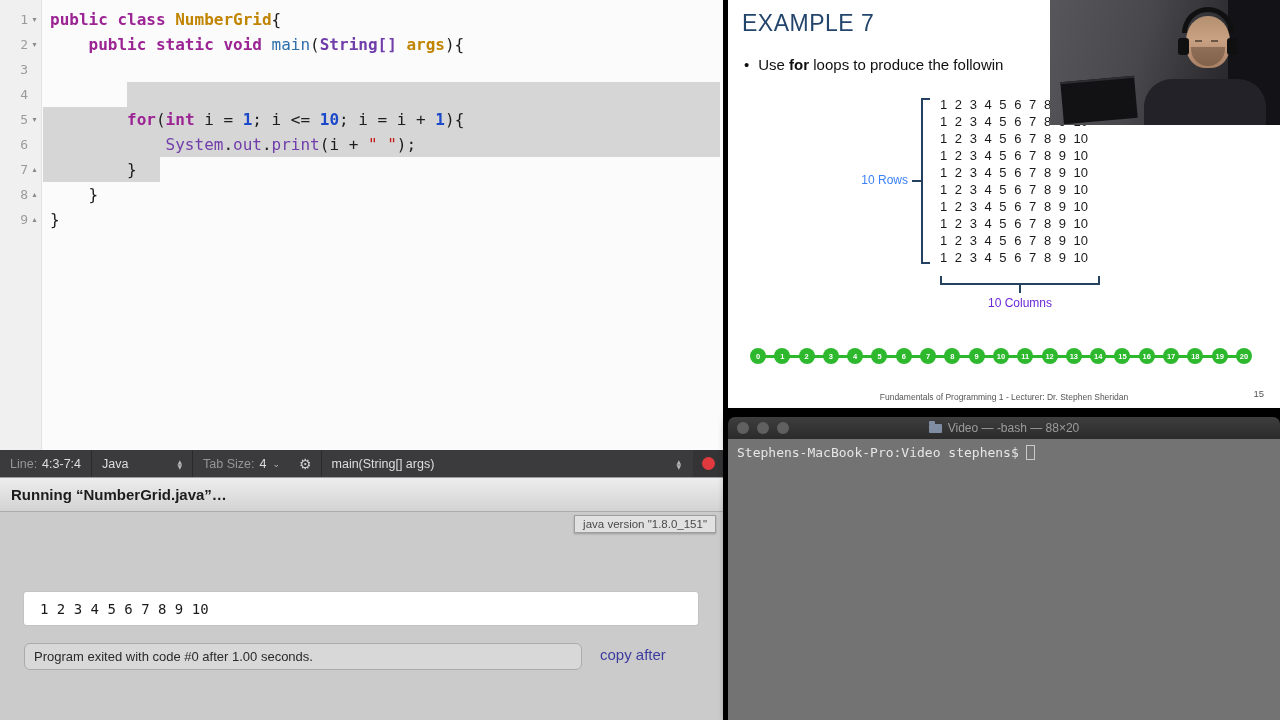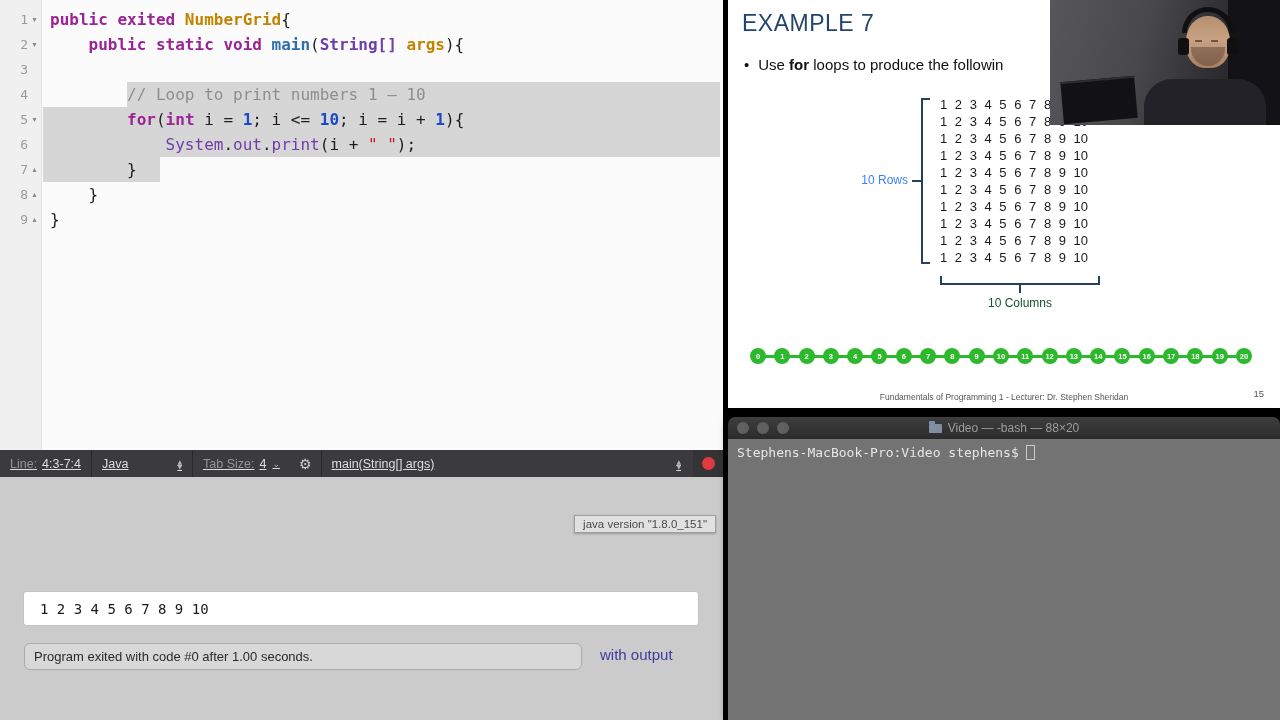--- a/index.html
+++ b/index.html
@@ -18,31 +18,31 @@
   .sel-full  .hl { left:43px;  right:3px; }
   .sel-end   .hl { left:43px;  width:117px; }
   .gutter { position:absolute; left:0; top:0; width:42px; height:25px; display:flex; align-items:center;
             justify-content:flex-end; gap:2px; padding-right:3px; z-index:1; }
   .lnum { font-size:13px; color:#9b9b9b; }
   .fold { font-size:8px; color:#8a8a8a; width:9px; text-align:center; font-family:"DejaVu Sans", sans-serif; }
   .code-text { position:absolute; left:50px; top:0; z-index:1; }
   .tok.kw  { color:#9b2393; font-weight:bold; }
   .tok.cls { color:#c18401; font-weight:bold; }
   .tok.typ { color:#703daa; font-weight:bold; }
-  .tok.fn  { color:#2e6fac; font-weight:bold; }
+  .tok.fn  { color:#2e6fac; font-weight:normal; }
   .tok.num { color:#1c49c9; font-weight:bold; }
   .tok.str { color:#c41a16; }
   .tok.cmt { color:#8e8e8e; }
   .tok.sys { color:#703daa; }
   .tok.pln { color:#1d1d1d; }
 
   
   .statusbar { position:absolute; top:450px; left:0; width:723px; height:27px; background:#3b3b3d;
                display:flex; align-items:center; font-size:12.5px; color:#dedede; }
-  .sb-seg { display:flex; align-items:center; height:27px; padding:0 10px;text-decoration:underline; }
+  .sb-seg { display:flex; align-items:center; height:27px; padding:0 10px; }
   .sb-seg.lang { width:100px; justify-content:space-between; }
   .sb-seg.grow { flex:1; justify-content:space-between; padding-right:12px; }
   .sb-label { color:#969696; margin-right:5px; }
   .sb-div { width:1px; height:27px; background:#2a2a2c; }
   .chev-stack { display:inline-flex; flex-direction:column; align-items:center; margin-left:8px; }
   .chev-stack i { font-style:normal; font-size:6px; line-height:5px; color:#b5b5b5; font-family:"DejaVu Sans",sans-serif; }
   .chev-single { font-size:9px; color:#b5b5b5; margin-left:6px; font-family:"DejaVu Sans",sans-serif; }
   .gear { font-size:14px; color:#cfcfcf; padding:0 9px; font-family:"DejaVu Sans",sans-serif; }
   .sb-stop { width:30px; height:27px; background:#343436; display:flex; align-items:center; justify-content:center; }
   .red-dot { width:13px; height:13px; border-radius:50%; background:#e03a3f; }
@@ -70,21 +70,21 @@
   .bdot { margin-right:9px; }
   #number-grid { position:absolute; left:212px; top:96px; font-size:13px; color:#1a1a1a; }
   .grid-row { height:17px; line-height:17px; word-spacing:4px; white-space:pre; }
   .bracket-left { position:absolute; left:193px; top:98px; width:9px; height:166px;
                   border-left:2px solid #24425f; border-top:2px solid #24425f; border-bottom:2px solid #24425f; }
   .bracket-left-tick { position:absolute; left:184px; top:180px; width:9px; height:2px; background:#24425f; }
   .rows-label { position:absolute; left:118px; top:173px; width:62px; text-align:right; font-size:12px; color:#3b82f6; }
   .bracket-bottom { position:absolute; left:212px; top:276px; width:160px; height:9px;
                     border-bottom:2px solid #24425f; border-left:2px solid #24425f; border-right:2px solid #24425f; }
   .bracket-bottom-tick { position:absolute; left:291px; top:285px; width:2px; height:8px; background:#24425f; }
-  .cols-label { position:absolute; left:212px; top:296px; width:160px; text-align:center; font-size:12px; color:#14532d; }
+  .cols-label { position:absolute; left:212px; top:296px; width:160px; text-align:center; font-size:12px; color:#6d28d9; }
   .numberline { position:absolute; left:22px; top:348px; width:502px; height:18px; }
   .nl-line { position:absolute; left:4px; right:4px; top:7px; height:3px; background:#2eb82e; }
   #nl-circles { position:absolute; left:0; top:0; width:502px; display:flex; justify-content:space-between; }
   .nl-circle { width:16px; height:16px; border-radius:50%; background:#2eb82e; color:#fff; font-size:7.5px;
                font-weight:bold; display:flex; align-items:center; justify-content:center; }
   .slide-footer { position:absolute; left:0; top:392px; width:100%; text-align:center; font-size:8.5px; color:#555; }
   .slide-page { position:absolute; right:16px; top:388px; font-size:9.5px; color:#555; }
 
   
   .terminal { position:absolute; left:5px; top:417px; width:552px; height:303px; border-radius:7px 7px 0 0;
@@ -123,24 +123,24 @@
 </head>
 <body>
 
 <div class="stage">
 
   <div class="left-pane">
 
     <div class="editor">
       <div class="gutter-bg"></div>
       <div id="editor-lines">
-          <div class="code-line"><div class="gutter"><span class="lnum">1</span><span class="fold">▾</span></div><div class="code-text"><span class="tok kw">public exited </span><span class="tok cls">NumberGrid</span><span class="tok pln">{</span></div></div>
+          <div class="code-line"><div class="gutter"><span class="lnum">1</span><span class="fold">▾</span></div><div class="code-text"><span class="tok kw">public class </span><span class="tok cls">NumberGrid</span><span class="tok pln">{</span></div></div>
           <div class="code-line"><div class="gutter"><span class="lnum">2</span><span class="fold">▾</span></div><div class="code-text"><span class="tok pln">    </span><span class="tok kw">public static void </span><span class="tok fn">main</span><span class="tok pln">(</span><span class="tok typ">String[]</span><span class="tok pln"> </span><span class="tok cls">args</span><span class="tok pln">){</span></div></div>
           <div class="code-line"><div class="gutter"><span class="lnum">3</span><span class="fold"></span></div><div class="code-text"></div></div>
-          <div class="code-line sel-start"><div class="hl"></div><div class="gutter"><span class="lnum">4</span><span class="fold"></span></div><div class="code-text"><span class="tok pln">        </span><span class="tok cmt">// Loop to print numbers 1 – 10</span></div></div>
+          <div class="code-line sel-start"><div class="hl"></div><div class="gutter"><span class="lnum">4</span><span class="fold"></span></div><div class="code-text"><span class="tok pln">        </span></div></div>
           <div class="code-line sel-full"><div class="hl"></div><div class="gutter"><span class="lnum">5</span><span class="fold">▾</span></div><div class="code-text"><span class="tok pln">        </span><span class="tok kw">for</span><span class="tok pln">(</span><span class="tok kw">int</span><span class="tok pln"> i = </span><span class="tok num">1</span><span class="tok pln">; i &lt;= </span><span class="tok num">10</span><span class="tok pln">; i = i + </span><span class="tok num">1</span><span class="tok pln">){</span></div></div>
           <div class="code-line sel-full"><div class="hl"></div><div class="gutter"><span class="lnum">6</span><span class="fold"></span></div><div class="code-text"><span class="tok pln">            </span><span class="tok sys">System</span><span class="tok pln">.</span><span class="tok sys">out</span><span class="tok pln">.</span><span class="tok sys">print</span><span class="tok pln">(i + </span><span class="tok str">" "</span><span class="tok pln">);</span></div></div>
           <div class="code-line sel-end"><div class="hl"></div><div class="gutter"><span class="lnum">7</span><span class="fold">▴</span></div><div class="code-text"><span class="tok pln">        }</span></div></div>
           <div class="code-line"><div class="gutter"><span class="lnum">8</span><span class="fold">▴</span></div><div class="code-text"><span class="tok pln">    }</span></div></div>
           <div class="code-line"><div class="gutter"><span class="lnum">9</span><span class="fold">▴</span></div><div class="code-text"><span class="tok pln">}</span></div></div>
         </div>
     </div>
 
     <div class="statusbar">
       <div class="sb-seg">
@@ -168,28 +168,31 @@
         <span class="chev-stack">
           <i>▲</i>
             <i>▼</i>
         </span>
       </div>
       <div class="sb-stop">
         <span class="red-dot"></span>
       </div>
     </div>
 
+    <div class="run-header">
+      <span>Running “NumberGrid.java”…</span>
+    </div>
 
     <div class="output-panel">
       <div class="java-badge">java version "1.8.0_151"</div>
       <div class="output-box">
         <span>1 2 3 4 5 6 7 8 9 10</span>
       </div>
       <div class="exit-box">Program exited with code #0 after 1.00 seconds.</div>
-      <a class="copy-link">with output</a>
+      <a class="copy-link">copy after</a>
     </div>
   </div>
 
   <div class="right-pane">
 
     <div class="slide">
       <div class="slide-title">EXAMPLE 7</div>
       <div class="bullet">
         <span class="bdot">•</span><span>Use </span><b>for</b><span> loops to produce the followin</span>
       </div>

